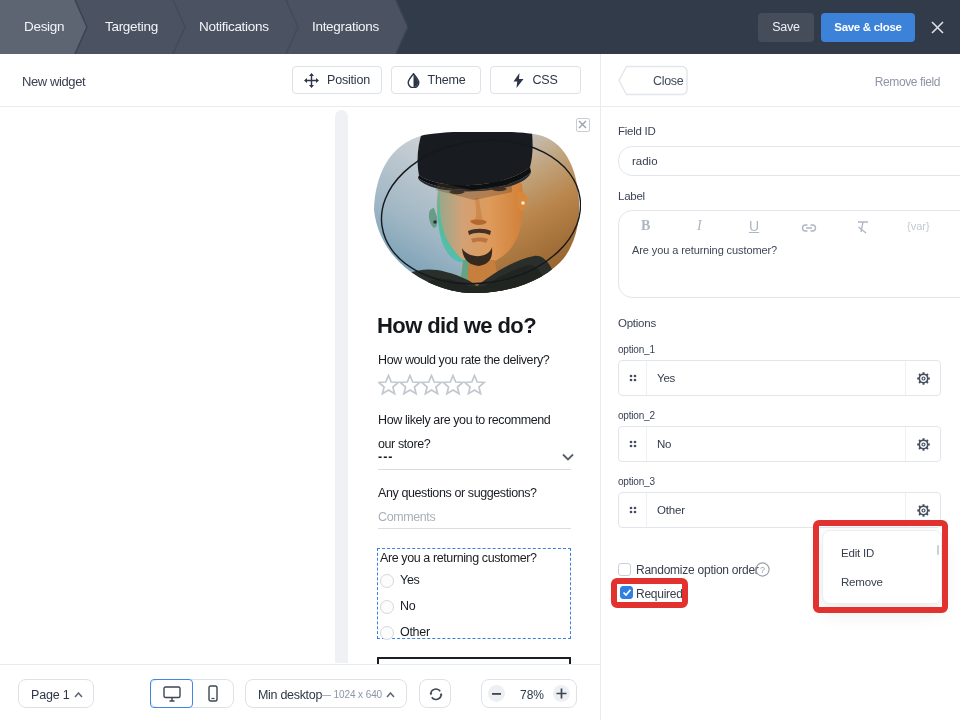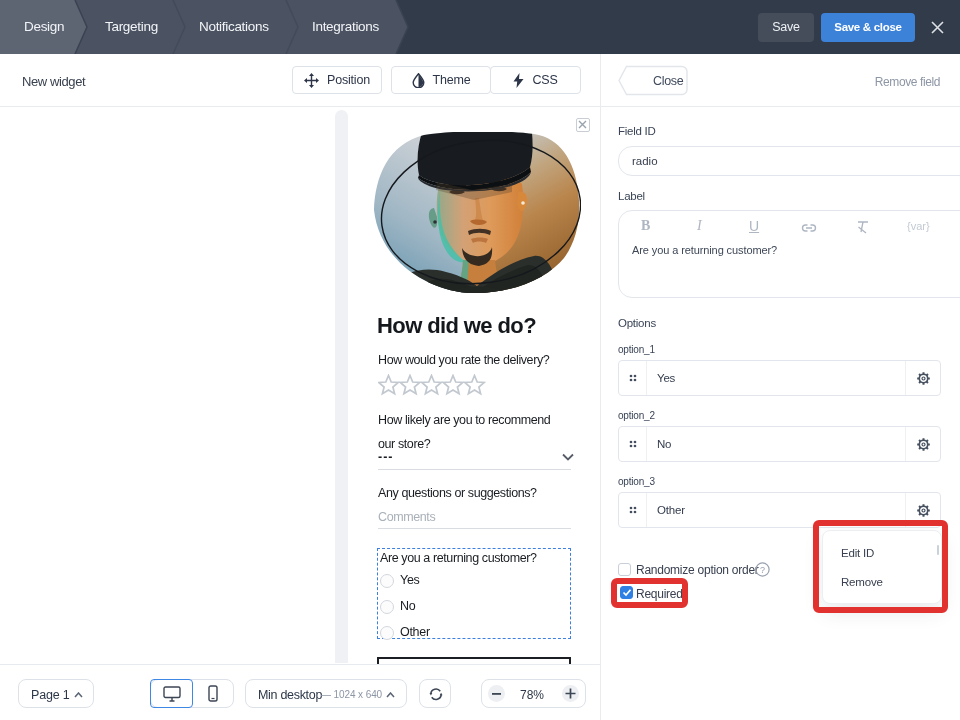--- a/index.html
+++ b/index.html
@@ -79,21 +79,21 @@
 </div>
 
 <div id="toolbar"></div>
 <div id="newwidget">New widget</div>
 <div class="tbtn" style="left:292px; width:90px;">
   <svg width="15" height="15" viewBox="0 0 15 15">
       <path d="M7.5 0 L10 3 H8.2 V6.8 H12 V5 L15 7.5 L12 10 V8.2 H8.2 V12 H10 L7.5 15 L5 12 H6.8 V8.2 H3 V10 L0 7.5 L3 5 V6.8 H6.8 V3 H5 Z" fill="#2d3648"></path>
     </svg>
   <span>Position</span>
 </div>
-<div class="tbtn" style="left:391px; width:100px;">
+<div class="tbtn" style="left:391px; width:90px;">
   <svg width="13" height="15" viewBox="0 0 13 15">
       <path d="M6.5 0.8 C8.8 3.8 11.8 6.9 11.8 9.5 A5.3 5.3 0 0 1 1.2 9.5 C1.2 6.9 4.2 3.8 6.5 0.8 Z" fill="none" stroke="#2d3648" stroke-width="1.4"></path>
       <path d="M6.5 1.5 C8.6 4.3 11.2 7.2 11.2 9.5 A4.7 4.7 0 0 1 6.5 14.2 Z" fill="#2d3648"></path>
     </svg>
   <span>Theme</span>
 </div>
 <div class="tbtn" style="left:490px; width:91px;">
   <svg width="11" height="15" viewBox="0 0 11 15">
       <path d="M6.5 0 L0.5 8.5 H4.2 L3.5 15 L10.5 6 H6.0 Z" fill="#2d3648"></path>
     </svg>
@@ -358,21 +358,21 @@
       <path d="M1,5 L4.5,1 L8,5" fill="none" stroke="#5a6474" stroke-width="1.5"></path>
     </svg>
 </div>
 <div class="bbtn" style="left:419px;width:32px;">
   <svg width="16" height="16" style="position:absolute;left:8px;top:6px" viewBox="0 0 16 16">
     <path d="M12.26 5.22 A5.2 5.2 0 0 0 2.82 7.75 M3.74 11.18 A5.2 5.2 0 0 0 13.18 8.65" fill="none" stroke="#3c4654" stroke-width="1.6"></path>
     <path d="M1.5 7.1 L4.3 7.1 L2.9 9.6 Z" fill="#3c4654"></path>
     <path d="M11.7 9.3 L14.5 9.3 L13.1 6.8 Z" fill="#3c4654"></path>
   </svg>
 </div>
-<div class="bbtn" style="left:481px;width:105px;">
+<div class="bbtn" style="left:481px;width:96px;">
   <div style="position:absolute;left:6px;top:5px;width:17px;height:17px;border-radius:50%;background:#edeff3;"></div>
   <svg width="9" height="2" style="position:absolute;left:10px;top:13px">
       <rect width="9" height="1.8" fill="#3c4654"></rect>
     </svg>
   <span style="position:absolute;left:34px;top:8px;width:32px;text-align:center;font-size:12px;color:#2c3747;">78%</span>
   <div style="position:absolute;right:6px;top:5px;width:17px;height:17px;border-radius:50%;background:#edeff3;"></div>
   <svg width="11" height="11" style="position:absolute;right:9px;top:8px">
       <path d="M5.5,0.5 V10.5 M0.5,5.5 H10.5" stroke="#3c4654" stroke-width="1.7"></path>
     </svg>
 </div>

